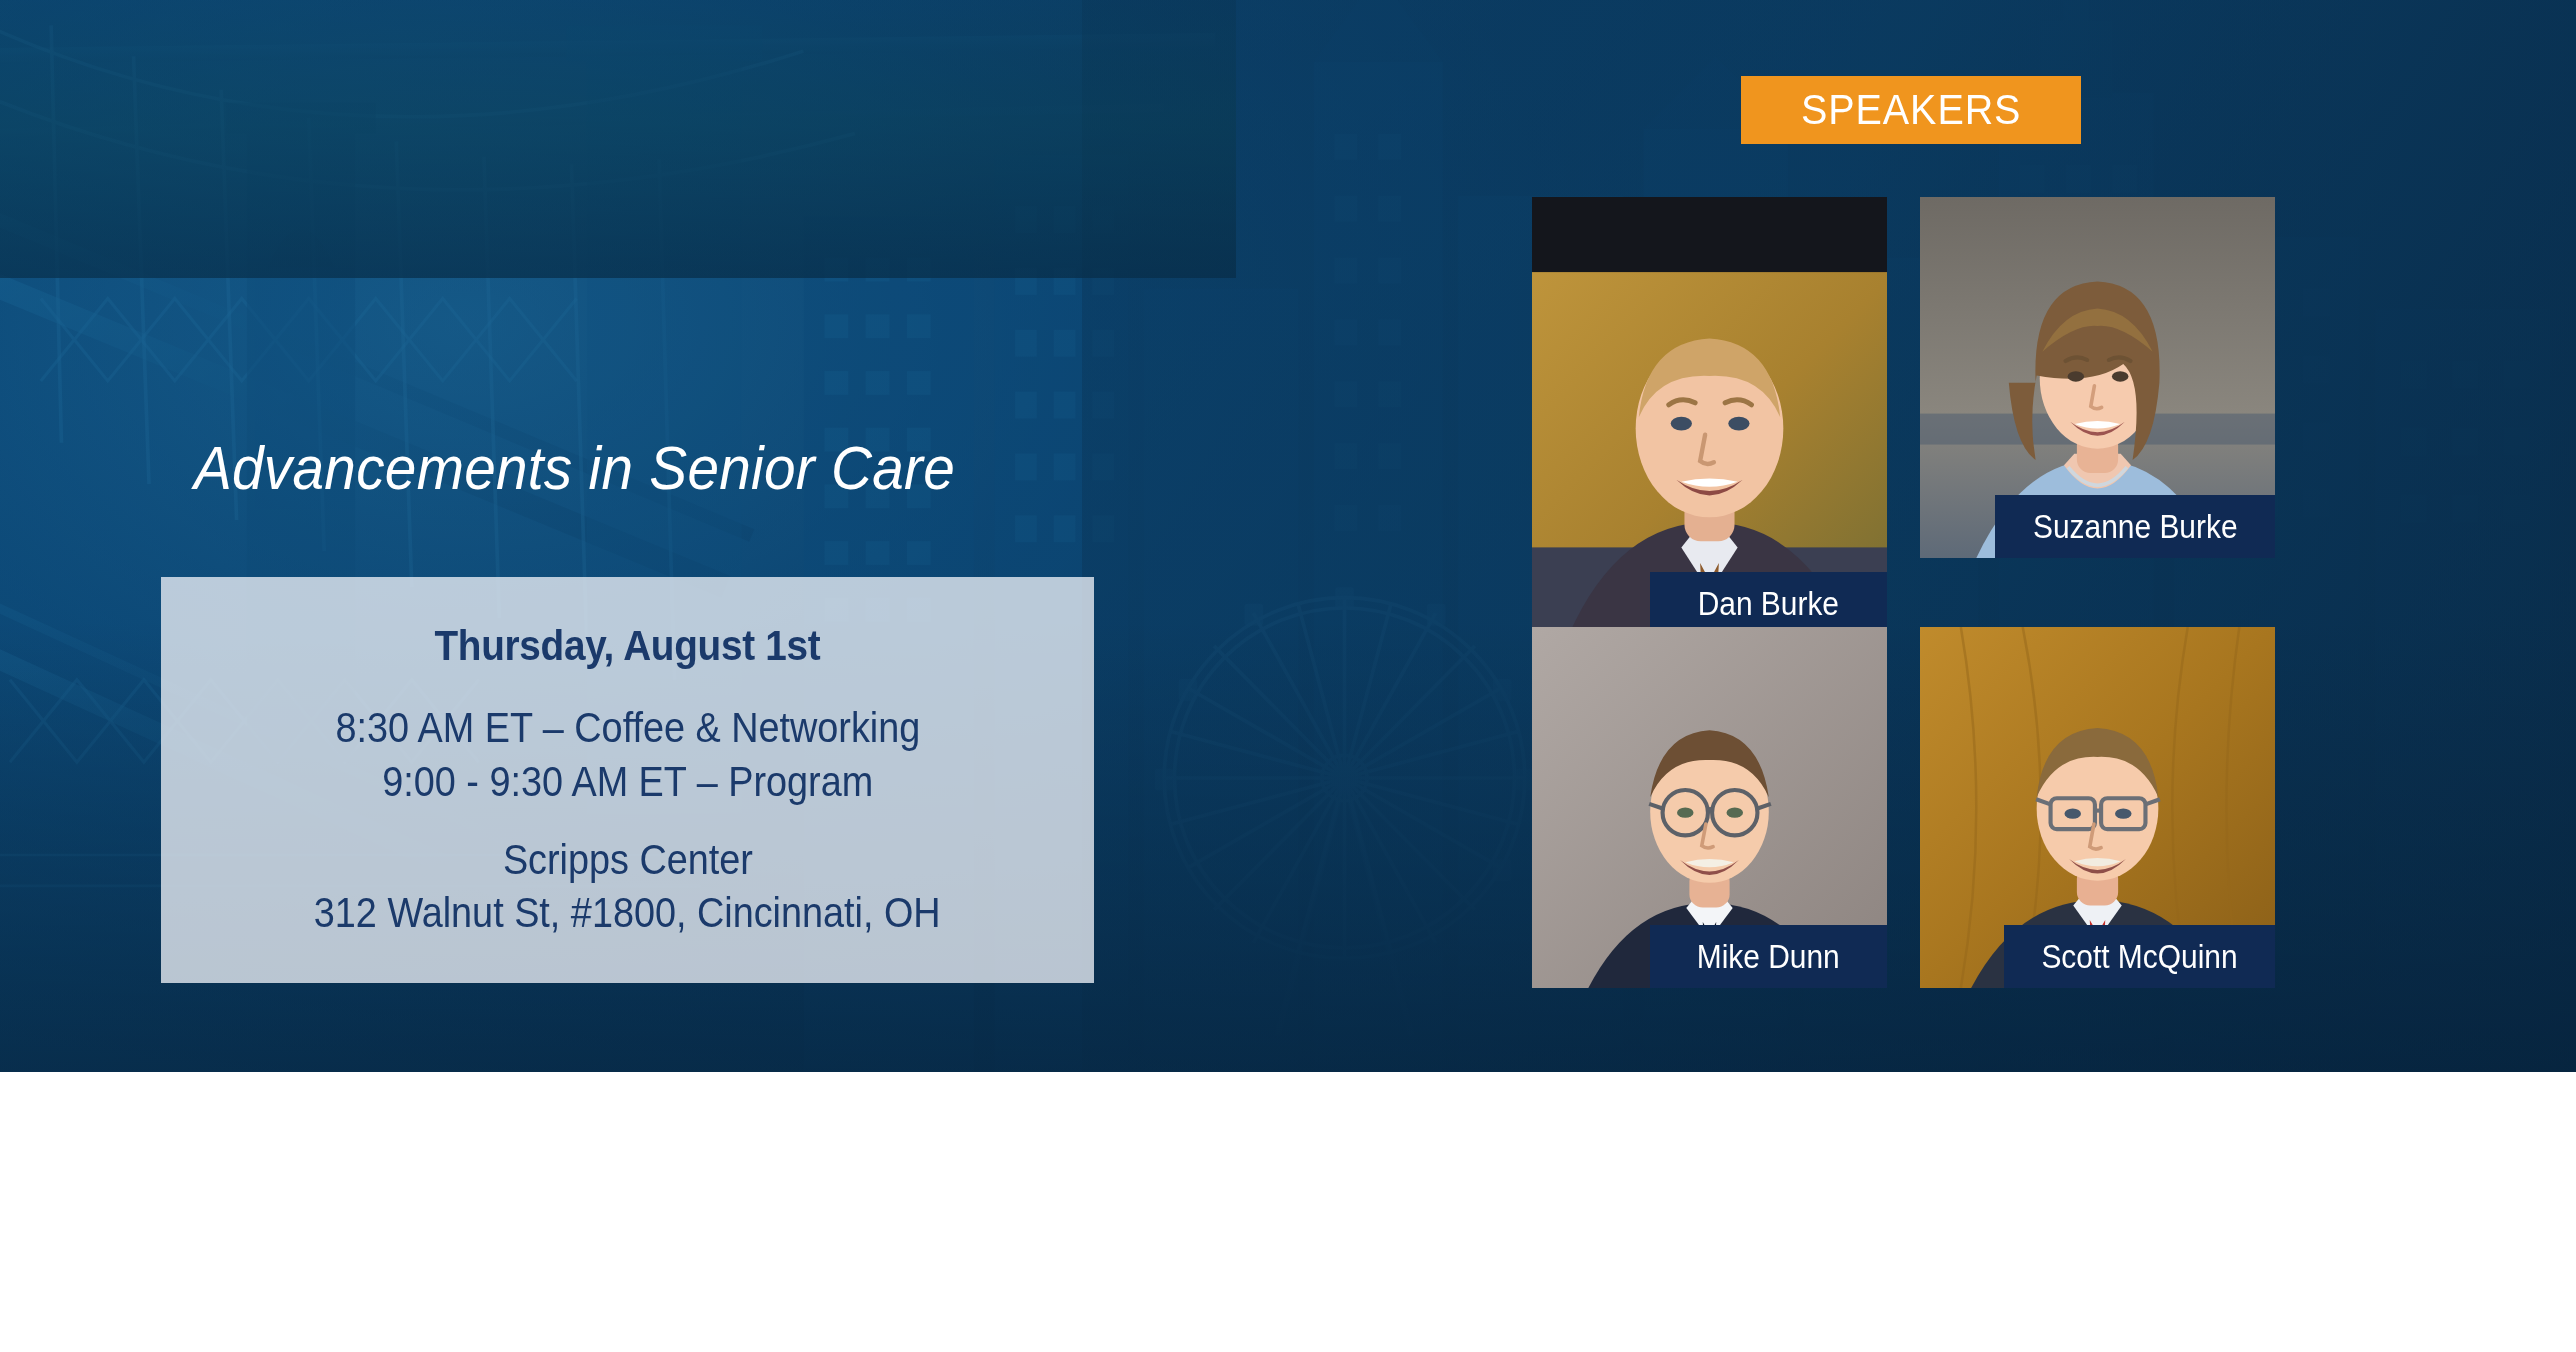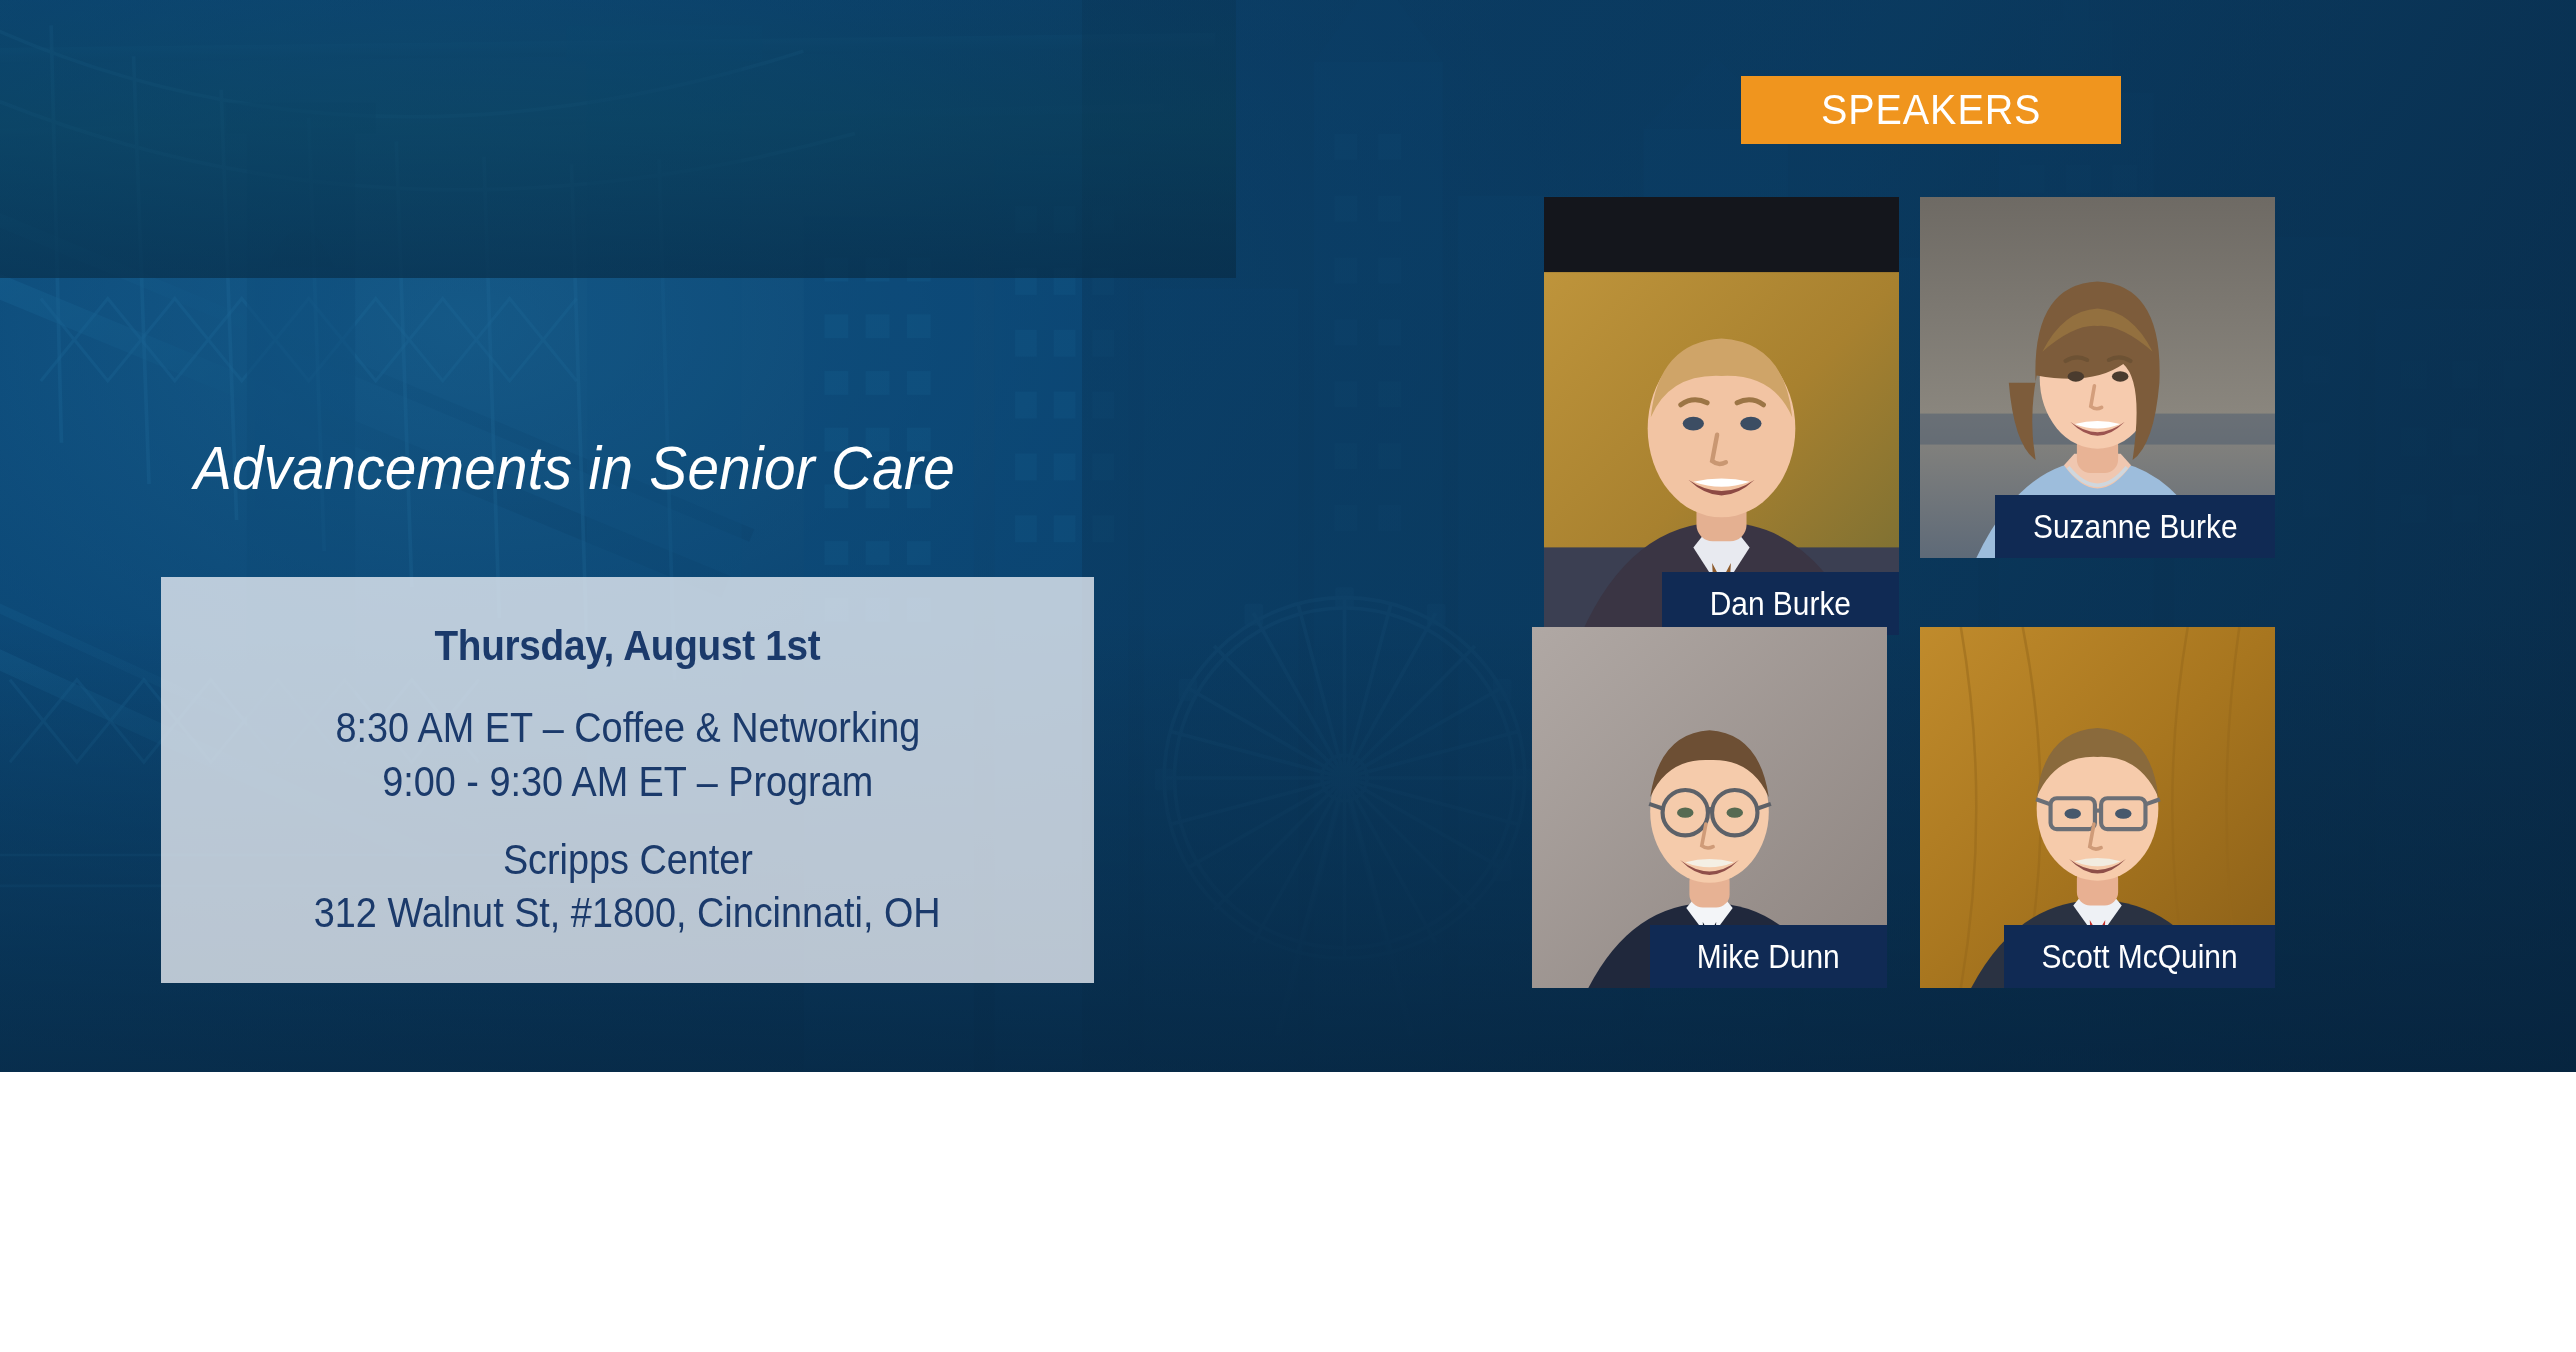--- a/index.html
+++ b/index.html
@@ -99,35 +99,35 @@
     color:#1B3A6B; font-weight:400;
     font-size:42px; line-height:1.28;
     transform:scaleX(.9);
     white-space:nowrap;
   }
   #info-gap { height:24px; }
 
   
   #speakers-badge {
     position:absolute; left:1741px; top:76px;
-    width:380px; height:68px;
+    width:340px; height:68px;
     background:#F0951E;
     display:flex; align-items:center; justify-content:center;
   }
   #speakers-badge span {
     color:#ffffff; font-size:42px; font-weight:400;
     letter-spacing:1px; transform:scaleX(.94);
   }
 
   #speaker-grid {
     position:absolute; left:1532px; top:197px;
     width:744px; height:804px;
   }
   .speaker-card { position:absolute; overflow:hidden; }
-  .sc-1 { left:0;    top:0;    width:355px; height:438px;margin-left:12px; }
+  .sc-1 { left:0;    top:0;    width:355px; height:438px; }
   .sc-2 { left:388px; top:0;   width:355px; height:361px;padding-left:17px; }
   .sc-3 { left:0;    top:430px; width:355px; height:361px; }
   .sc-4 { left:388px; top:430px; width:355px; height:361px; }
 
   .photo { position:absolute; inset:0; overflow:hidden; }
   .photo svg { width:100%; height:100%; display:block; }
 
   .name-tag {
     position:absolute; bottom:0; right:0;
     height:63px; min-width:237px;

